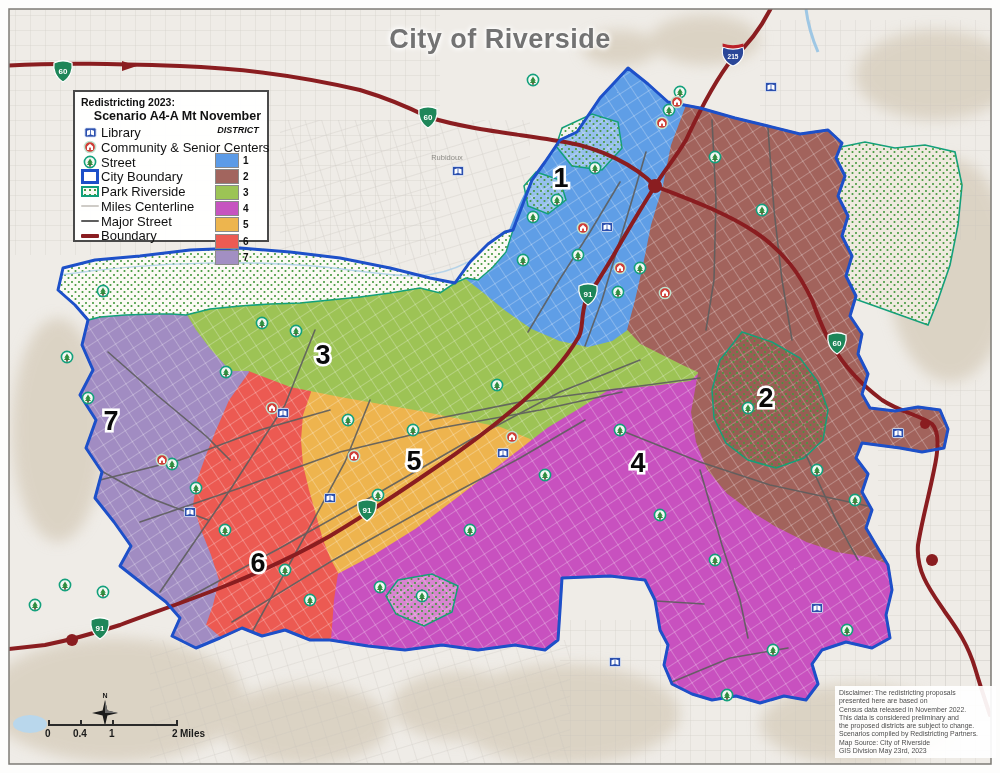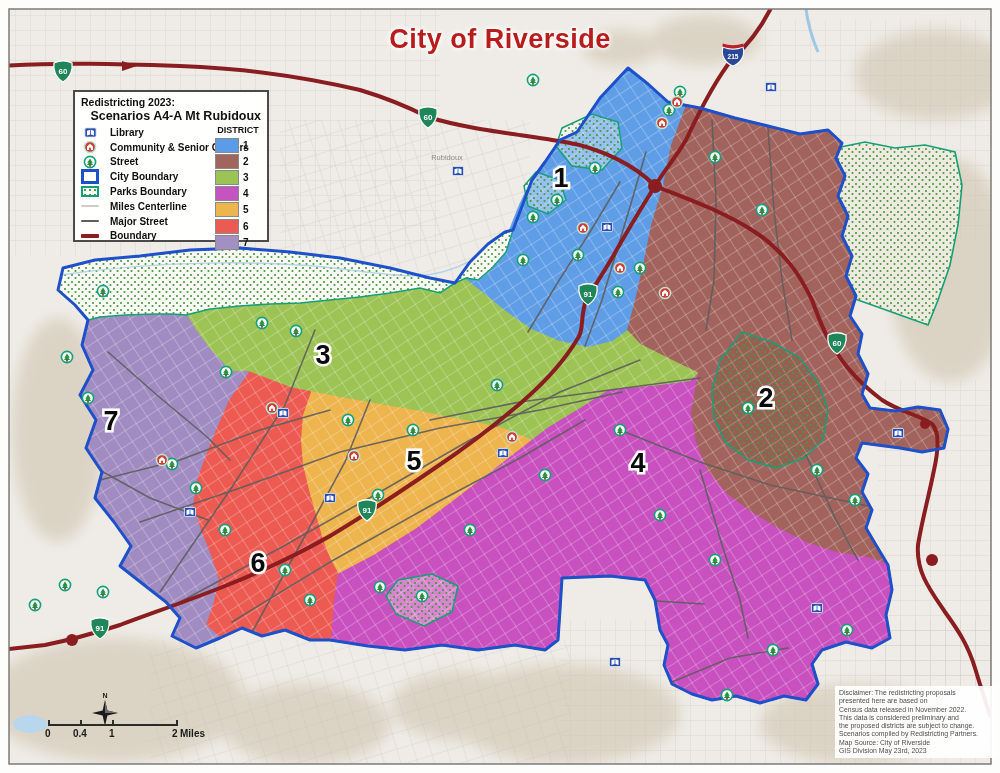--- a/index.html
+++ b/index.html
@@ -1,41 +1,41 @@
 <!DOCTYPE html>
 <html style="--c-city: #1d50c9; --c-parkb: #12a07c; --c-fwy: #8a1d20; --c-major: #5e5e5e; --c-center: #cfccc7;"><head>
 <meta charset="utf-8">
 <style>
   html,body{margin:0;padding:0;background:#ffffff;font-family:"Liberation Sans",sans-serif;}
   .stage{position:relative;width:1000px;height:773px;background:#fdfdfc;overflow:hidden;}
   .mapsvg{position:absolute;left:0;top:0;}
   
   .map-title{position:absolute;left:50%;top:24px;transform:translateX(-50%);
-    font-size:27px;font-weight:bold;letter-spacing:.5px;color:#b91c1c;white-space:nowrap;
+    font-size:27px;font-weight:bold;letter-spacing:.5px;color:#737373;white-space:nowrap;
     text-shadow:0 0 3px #fff,0 0 5px #fff,0 0 7px #fff;}
   
   .legend{position:absolute;left:73px;top:90px;width:196px;height:152px;
     background:rgba(255,255,255,.96);border:2px solid #4a4a4a;box-sizing:border-box;
     padding:4px 6px 2px 6px;color:#111;}
   .lg-h1{font-size:10.5px;font-weight:bold;}
   .lg-h2{font-size:12.5px;font-weight:bold;text-align:right;margin-top:1px;}
   .lg-body{position:relative;margin-top:2px;}
   .lg-row{display:flex;align-items:center;height:14.8px;}
   .lg-row .ic{width:18px;display:flex;justify-content:center;align-items:center;flex:0 0 18px;}
-  .lg-lab{font-size:10px;font-weight:bold;margin-left:11px;white-space:nowrap;}
+  .lg-lab{font-size:13px;font-weight:normal;margin-left:2px;white-space:nowrap;}
   .sw-city{width:17px;height:9px;background:#fff;border:3px solid var(--c-city);box-sizing:content-box;}
   .sw-park{width:19px;height:11px;border:2px solid var(--c-parkb);box-sizing:border-box;
     background-color:#fbfaf4;background-image:radial-gradient(circle at 2px 2px,#4a9a3f 1px,transparent 1.5px);
     background-size:5px 5px;}
   .ln{width:22px;border-radius:1px;}
   .ln-center{height:2px;background:var(--c-center);}
   .ln-major{height:2.5px;background:var(--c-major);}
   .ln-fwy{height:3.5px;background:var(--c-fwy);}
   .lg-districts{position:absolute;right:0;top:0;width:46px;}
-  .lg-dh{font-size:9px;font-weight:bold;text-align:center;margin-bottom:2px;}
+  .lg-dh{font-size:9px;font-weight:bold;text-align:center;margin-bottom:17px;font-style:italic;}
   .lg-drow{display:flex;align-items:center;height:16.2px;}
   .lg-drow .sw{width:22px;height:13px;border:1px solid #8a8a8a;flex:0 0 22px;}
   .lg-drow .dn{font-size:10px;font-weight:bold;margin-left:4px;}
   
   .scalebar{position:absolute;left:44px;top:716px;width:170px;height:26px;font-weight:bold;color:#1a1a1a;}
   .sb-line{position:absolute;left:4px;top:8px;width:128px;height:1.6px;background:#2a2a2a;}
   .sb-tick{position:absolute;top:4px;width:1.6px;height:6px;background:#2a2a2a;}
   .sb-l{position:absolute;top:12px;font-size:10px;}
   .sb-unit{position:absolute;top:12px;left:136px;font-size:10px;text-align:center;}
   
@@ -301,21 +301,21 @@
         </g>
   </g>
 
   <rect x="9" y="9" width="982" height="755" fill="none" stroke="#7d7b76" stroke-width="1.5"></rect>
 </svg>
 
 <div class="map-title">City of Riverside</div>
 
 <div class="legend">
   <div class="lg-h1">Redistricting 2023:</div>
-  <div class="lg-h2">Scenarios A4-A Mt Rubidoux</div>
+  <div class="lg-h2">Scenario A4-A Mt November</div>
   <div class="lg-body">
     <div class="lg-items">
       <div class="lg-row">
         <span class="ic">
               <svg width="15" height="13" viewBox="-7.5 -6.5 15 13">
                 <use href="#i-lib"></use>
               </svg>
             </span>
         <span class="lg-lab">Library</span>
       </div>
@@ -338,21 +338,21 @@
       <div class="lg-row">
         <span class="ic">
               <span class="sw-city"></span>
             </span>
         <span class="lg-lab">City Boundary</span>
       </div>
       <div class="lg-row">
         <span class="ic">
               <span class="sw-park"></span>
             </span>
-        <span class="lg-lab">Parks Boundary</span>
+        <span class="lg-lab">Park Riverside</span>
       </div>
       <div class="lg-row">
         <span class="ic">
               <span class="ln ln-center"></span>
             </span>
         <span class="lg-lab">Miles Centerline</span>
       </div>
       <div class="lg-row">
         <span class="ic">
               <span class="ln ln-major"></span>

